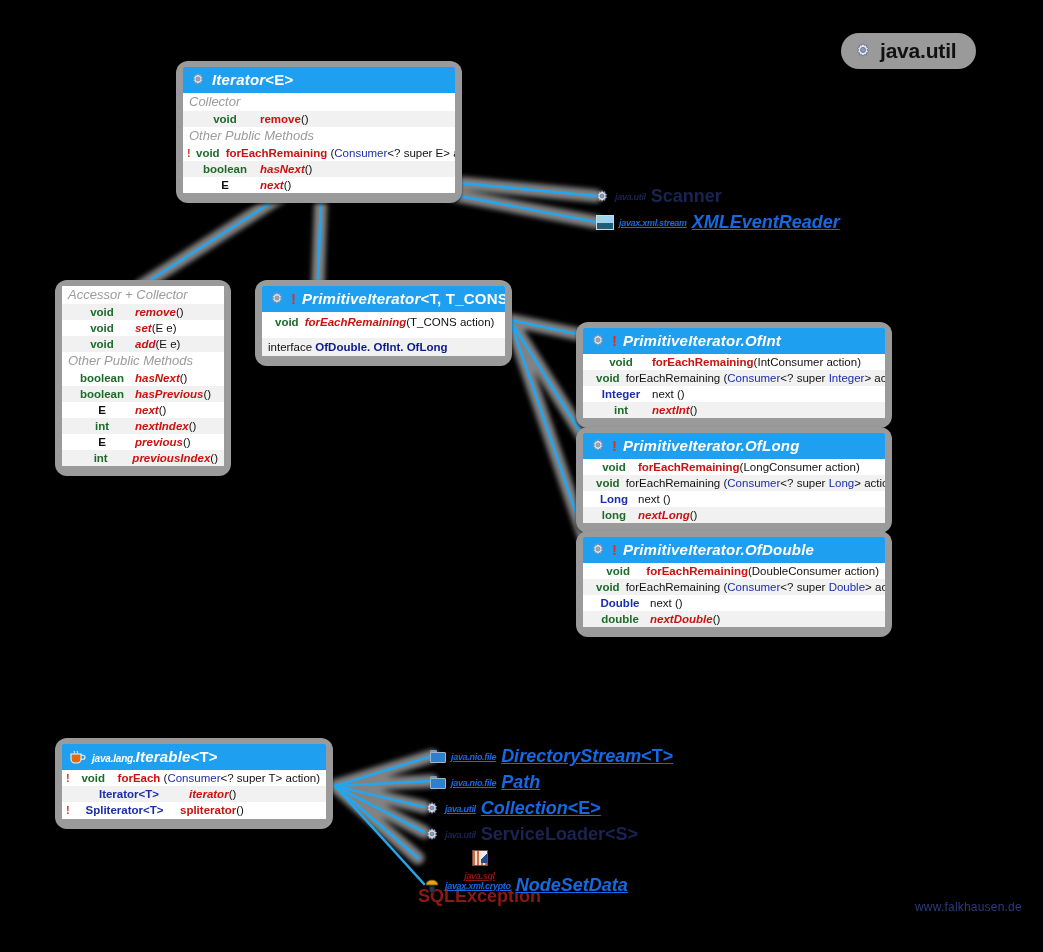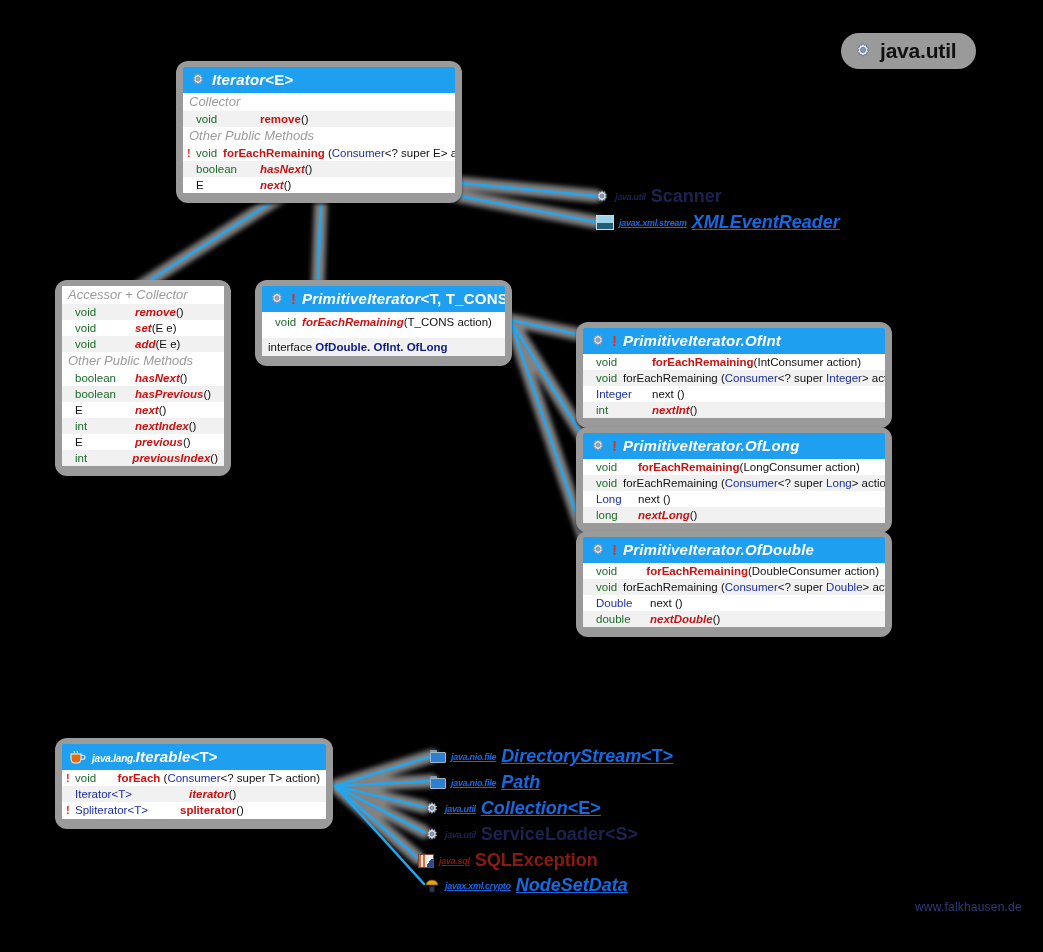--- a/index.html
+++ b/index.html
@@ -27,21 +27,21 @@
   .cup{width:17px;height:14px;flex:0 0 17px;position:relative;}
 
   
   .rows{font-size:11.5px;line-height:1.22;}
   .sect{color:#9b9b9b;font-style:italic;padding:1px 6px 1px 6px;background:#fff;
         font-size:13px;}
   .row{display:flex;padding:1px 6px 1px 4px;align-items:baseline;white-space:nowrap;}
   .row.alt{background:#f1f1f1;}
   .row.plain{background:#fff;}
   .mk{width:9px;flex:0 0 9px;color:#e03020;font-weight:bold;font-size:11px;}
-  .ty{text-align:left;color:#1d6b2a;padding-right:6px;white-space:nowrap;}
+  .ty{text-align:center;color:#1d6b2a;padding-right:6px;white-space:nowrap;font-weight:bold;}
   .ty.ref{color:#1b2ea8;}
   .ty.blk{color:#111;}
   .nm{color:#cc1111;}
   .nm.it{font-style:italic;font-weight:bold;}
   .nm.bd{font-weight:bold;}
   .nm.blk{color:#111;font-style:normal;font-weight:normal;}
   .arg{color:#111;}
   .arg .lnk{color:#1b2ea8;}
   .note{background:#f1f1f1;padding:2px 6px;font-size:11.5px;color:#111;}
   .note b{color:#0b1a8a;}
@@ -490,21 +490,21 @@
           <g fill="#dfe6f2" stroke="#6f7d92" stroke-width=".9">
         <path d="M8 1.6 9.1 3.2 11 2.7 10.9 4.6 12.7 5.5 11.5 7 12.7 8.5 10.9 9.4 11 11.3 9.1 10.8 8 12.4 6.9 10.8 5 11.3 5.1 9.4 3.3 8.5 4.5 7 3.3 5.5 5.1 4.6 5 2.7 6.9 3.2Z"></path>
         <circle cx="8" cy="7" r="2" fill="#8d9bb0"></circle>
           </g>
         </svg>
     </span>
     <span class="pkg">java.util</span>
     <span class="cls"><span>ServiceLoader</span><span class="gen">&lt;S&gt;</span></span>
   </div>
 
-  <div class="ext red" style="left:418px;top:850px;">
+  <div class="ext red" style="left:418px;top:850px;flex-direction:column;">
     <span class="db"></span>
     <span class="pkg">java.sql</span>
     <span class="cls">SQLException</span>
   </div>
 
   <div class="ext lnk" style="left:424px;top:875px;">
     <span class="balloon">
       <svg viewBox="0 0 16 16" width="16" height="16">
         <path d="M2 7 a6 5 0 0 1 12 0 Z" fill="#e8a21c" stroke="#6a4a0a" stroke-width=".8"></path>
         <path d="M6 7 h4 v1 h-4 Z" fill="#2a3550"></path>

